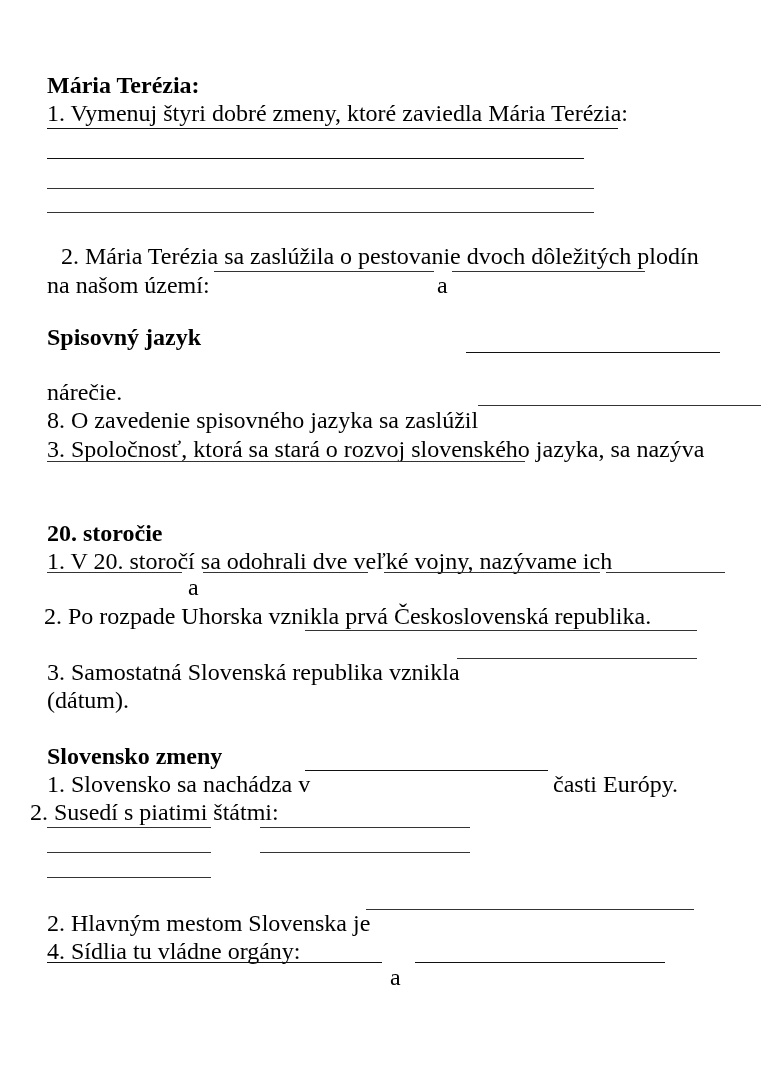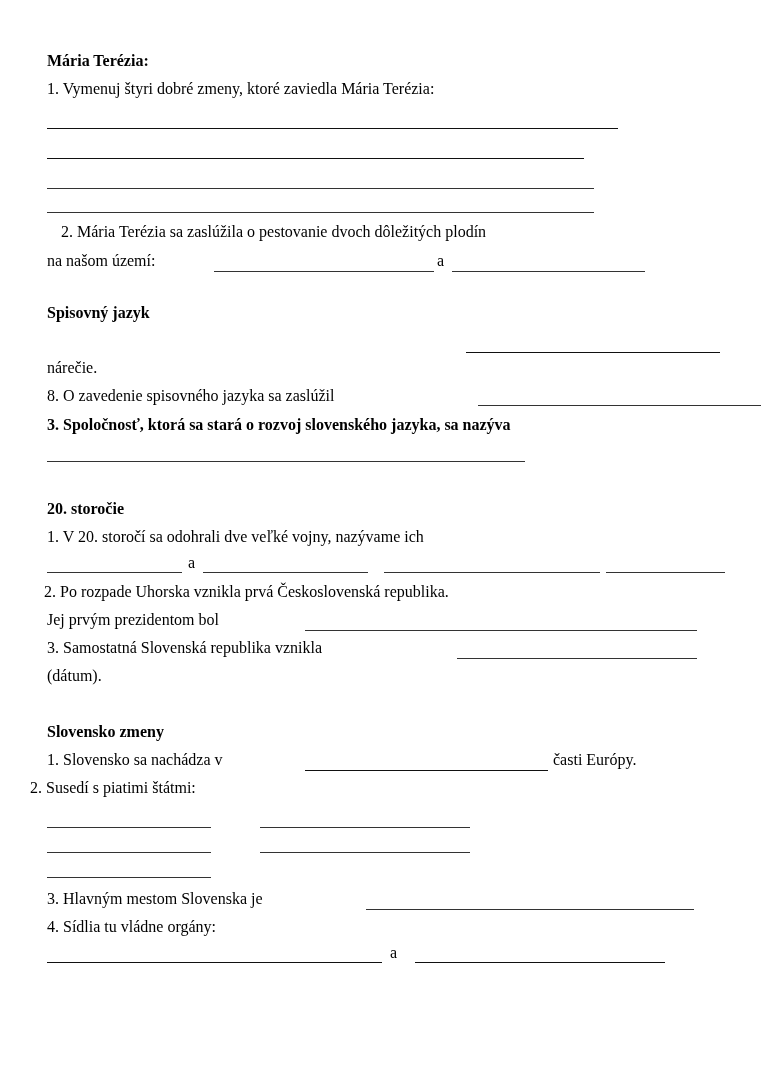--- a/index.html
+++ b/index.html
@@ -26,23 +26,24 @@
   .rule-abs {
     position: absolute;
     border-bottom: 1.7px solid #333333;
     height: 0;
   }
   .rule-abs.k-dark {
     border-bottom-color: #111111;
   }
   .txt-abs {
     position: absolute;
-    font-size: 16px;
+    font-size: 24px;
     line-height: 26px;
     white-space: nowrap;
+    margin-top: 24px;
   }
   .txt-abs.bold {
     font-weight: bold;
   }
 </style>
 </head>
 <body>
 
 <div class="page">
 
@@ -64,36 +65,35 @@
 
   <div class="txt-abs bold" style="left:47px; top:300px;">Spisovný jazyk</div>
 
   <div class="rule-abs k-dark" style="left:466px; top:352px; width:254px;"></div>
 
   <div class="txt-abs" style="left:47px; top:355px;">nárečie.</div>
 
   <div class="txt-abs" style="left:47px; top:383px;">8. O zavedenie spisovného jazyka sa zaslúžil</div>
   <div class="rule-abs" style="left:478px; top:405px; width:283px;"></div>
 
-  <div class="txt-abs" style="left:47px; top:412px;font-weight:bold;">3. Spoločnosť, ktorá sa stará o rozvoj slovenského jazyka, sa nazýva</div>
+  <div class="txt-abs" style="left:47px; top:412px;">3. Spoločnosť, ktorá sa stará o rozvoj slovenského jazyka, sa nazýva</div>
   <div class="rule-abs" style="left:47px; top:461px; width:478px;"></div>
 
   <div class="txt-abs bold" style="left:47px; top:496px;">20. storočie</div>
 
   <div class="txt-abs" style="left:47px; top:524px;">1. V 20. storočí sa odohrali dve veľké vojny, nazývame ich</div>
 
   <div class="rule-abs" style="left:47px; top:572px; width:135px;"></div>
   <div class="txt-abs" style="left:188px; top:550px;">a</div>
   <div class="rule-abs" style="left:203px; top:572px; width:165px;"></div>
   <div class="rule-abs" style="left:384px; top:572px; width:216px;"></div>
   <div class="rule-abs" style="left:606px; top:572px; width:119px;"></div>
 
   <div class="txt-abs" style="left:44px; top:579px;">2. Po rozpade Uhorska vznikla prvá Československá republika.</div>
 
-  <div class="txt-abs" style="left:47px; top:607px;">Jej prvým prezidentom bol</div>
   <div class="rule-abs" style="left:305px; top:630px; width:392px;"></div>
 
   <div class="txt-abs" style="left:47px; top:635px;">3. Samostatná Slovenská republika vznikla</div>
   <div class="rule-abs" style="left:457px; top:658px; width:240px;"></div>
 
   <div class="txt-abs" style="left:47px; top:663px;">(dátum).</div>
 
   <div class="txt-abs bold" style="left:47px; top:719px;">Slovensko zmeny</div>
 
   <div class="txt-abs" style="left:47px; top:747px;">1. Slovensko sa nachádza v</div>
@@ -101,21 +101,21 @@
   <div class="txt-abs" style="left:553px; top:747px;">časti Európy.</div>
 
   <div class="txt-abs" style="left:30px; top:775px;">2. Susedí s piatimi štátmi:</div>
 
   <div class="rule-abs" style="left:47px; top:827px; width:164px;"></div>
   <div class="rule-abs" style="left:260px; top:827px; width:210px;"></div>
   <div class="rule-abs" style="left:47px; top:852px; width:164px;"></div>
   <div class="rule-abs" style="left:260px; top:852px; width:210px;"></div>
   <div class="rule-abs" style="left:47px; top:877px; width:164px;"></div>
 
-  <div class="txt-abs" style="left:47px; top:886px;">3. Hlavným mestom Slovenska je</div>
+  <div class="txt-abs" style="left:47px; top:886px;">2. Hlavným mestom Slovenska je</div>
   <div class="rule-abs" style="left:366px; top:909px; width:328px;"></div>
 
   <div class="txt-abs" style="left:47px; top:914px;">4. Sídlia tu vládne orgány:</div>
 
   <div class="rule-abs k-dark" style="left:47px; top:962px; width:335px;"></div>
   <div class="txt-abs" style="left:390px; top:940px;">a</div>
   <div class="rule-abs k-dark" style="left:415px; top:962px; width:250px;"></div>
 
 </div>
 

